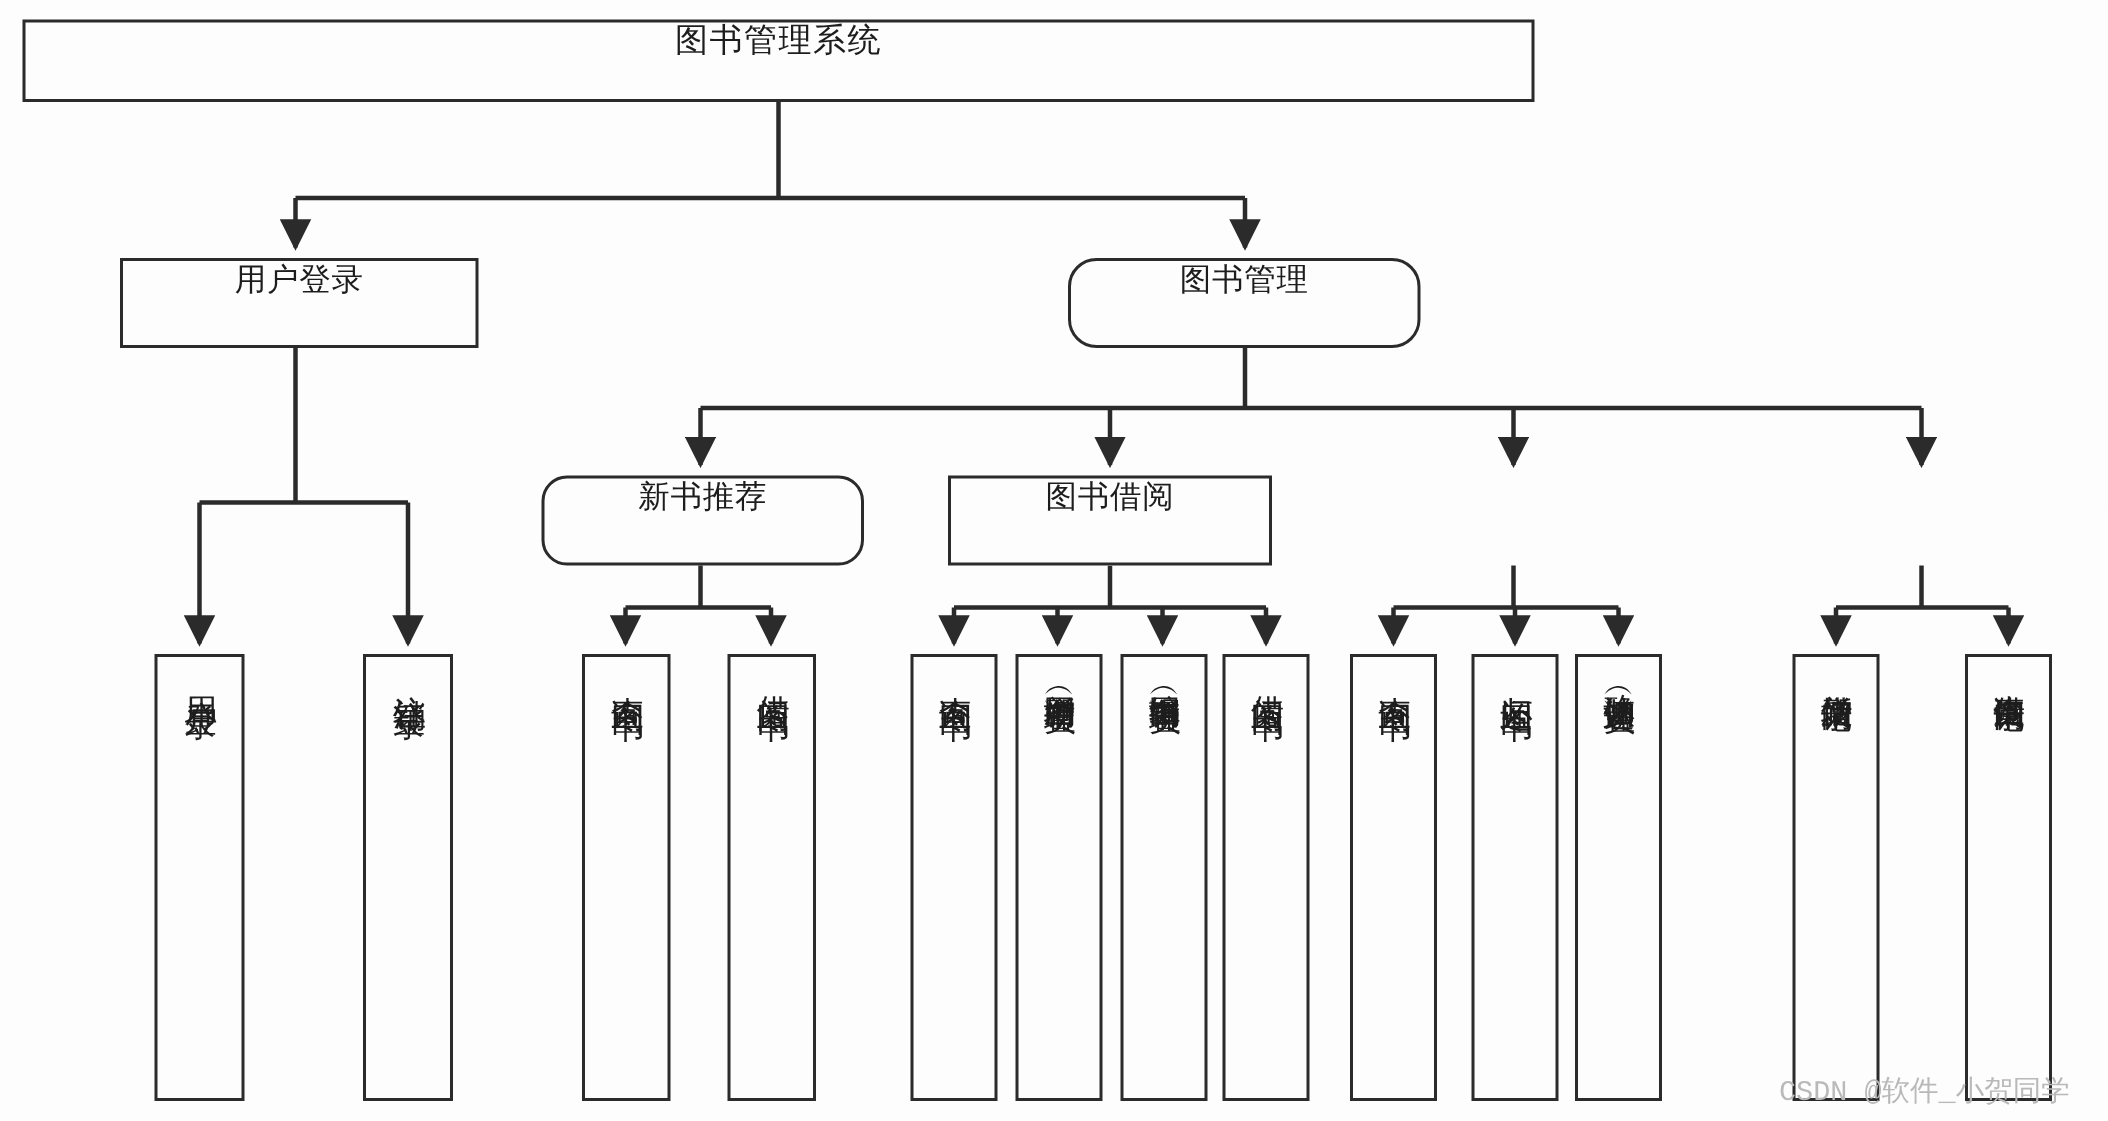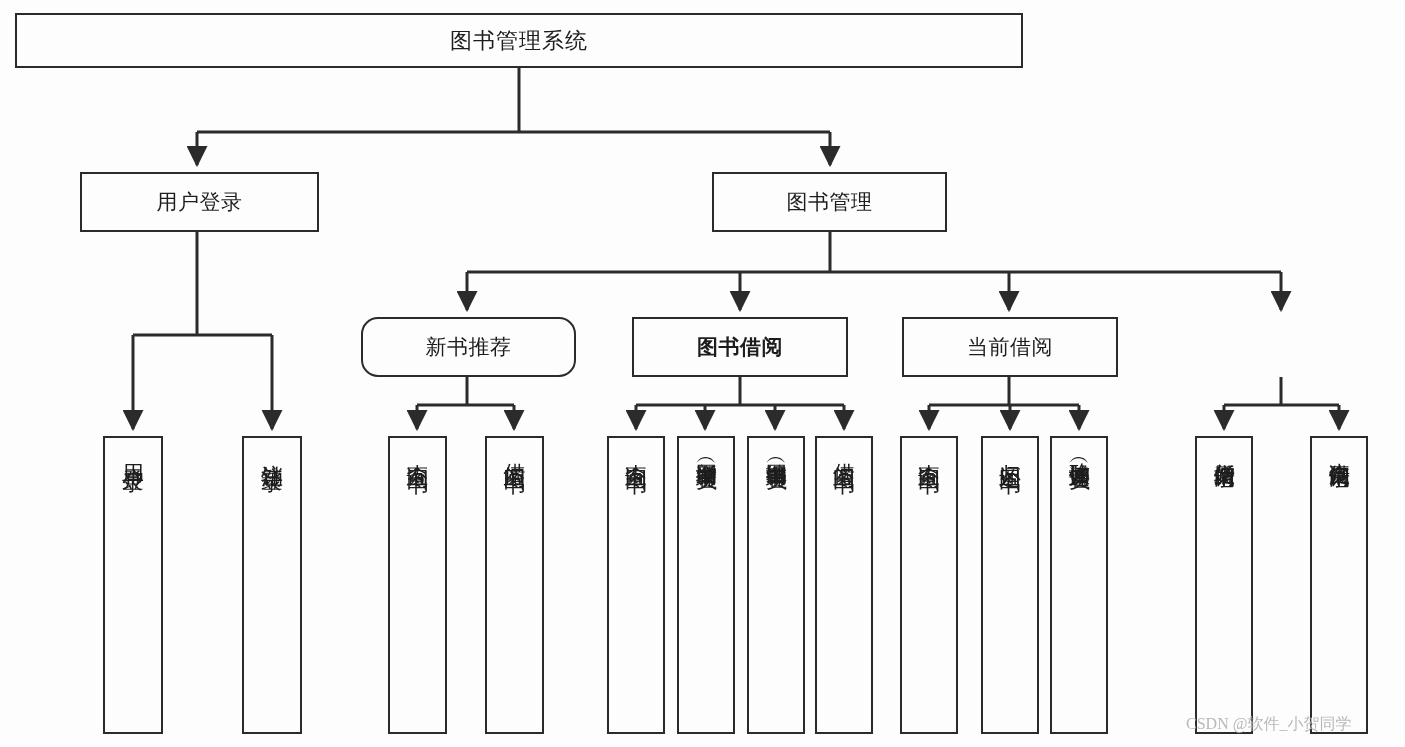--- a/index.html
+++ b/index.html
@@ -23,21 +23,21 @@
     width: 1405px;
     height: 747px;
     pointer-events: none;
   }
   .node {
     position: absolute;
     box-sizing: border-box;
     background: #fdfdfd;
     border: 2.5px solid #2b2b2b;
     display: flex;
-    align-items: center;
+    align-items: flex-start;
     justify-content: center;
     color: #1d1d1d;
   }
   .node-label {
     display: block;
     text-align: center;
     line-height: 1.18;
     color: #1d1d1d;
     white-space: nowrap;
   }
@@ -66,23 +66,23 @@
     max-height: 100%;
   }
   .node.v.tall-text .node-label {
     font-size: 21px;
     letter-spacing: 1px;
   }
   .watermark {
     position: absolute;
     left: 1186px;
     top: 714px;
-    font-size: 16px;
+    font-size: 19px;
     color: #b9b9b9;
-    font-family: Liberation Serif, serif;
+    font-family: Liberation Mono, monospace;
     white-space: nowrap;
     user-select: none;
   }
 </style>
 </head>
 <body>
 
 <div id="diagram-root">
 
   <svg id="edges-layer" viewBox="0 0 1405 747" width="1405" height="747" xmlns="http://www.w3.org/2000/svg">
@@ -137,32 +137,29 @@
     </g>
   </svg>
 
   <div class="node h root" style="left:15px; top:13px; width:1008px; height:55px;">
     <span class="node-label">图书管理系统</span>
   </div>
 
   <div class="node h" style="left:80px; top:172px; width:239px; height:60px;">
     <span class="node-label">用户登录</span>
   </div>
-  <div class="node h" style="left:712px; top:172px; width:235px; height:60px;">
+  <div class="node h" style="left:712px; top:172px; width:235px; height:60px;border-radius:19px;">
     <span class="node-label">图书管理</span>
   </div>
 
   <div class="node h" style="left:361px; top:317px; width:215px; height:60px;border-radius:17px;">
     <span class="node-label">新书推荐</span>
   </div>
-  <div class="node h" style="left:632px; top:317px; width:216px; height:60px;font-weight:bold;">
+  <div class="node h" style="left:632px; top:317px; width:216px; height:60px;">
     <span class="node-label">图书借阅</span>
-  </div>
-  <div class="node h" style="left:902px; top:317px; width:216px; height:60px;">
-    <span class="node-label">当前借阅</span>
   </div>
 
   <div class="node v" style="left:103px; top:436px; width:60px; height:298px;">
     <span class="node-label">用户登录</span>
   </div>
   <div class="node v" style="left:242px; top:436px; width:60px; height:298px;">
     <span class="node-label">注销登录</span>
   </div>
 
   <div class="node v" style="left:388px; top:436px; width:59px; height:298px;">

